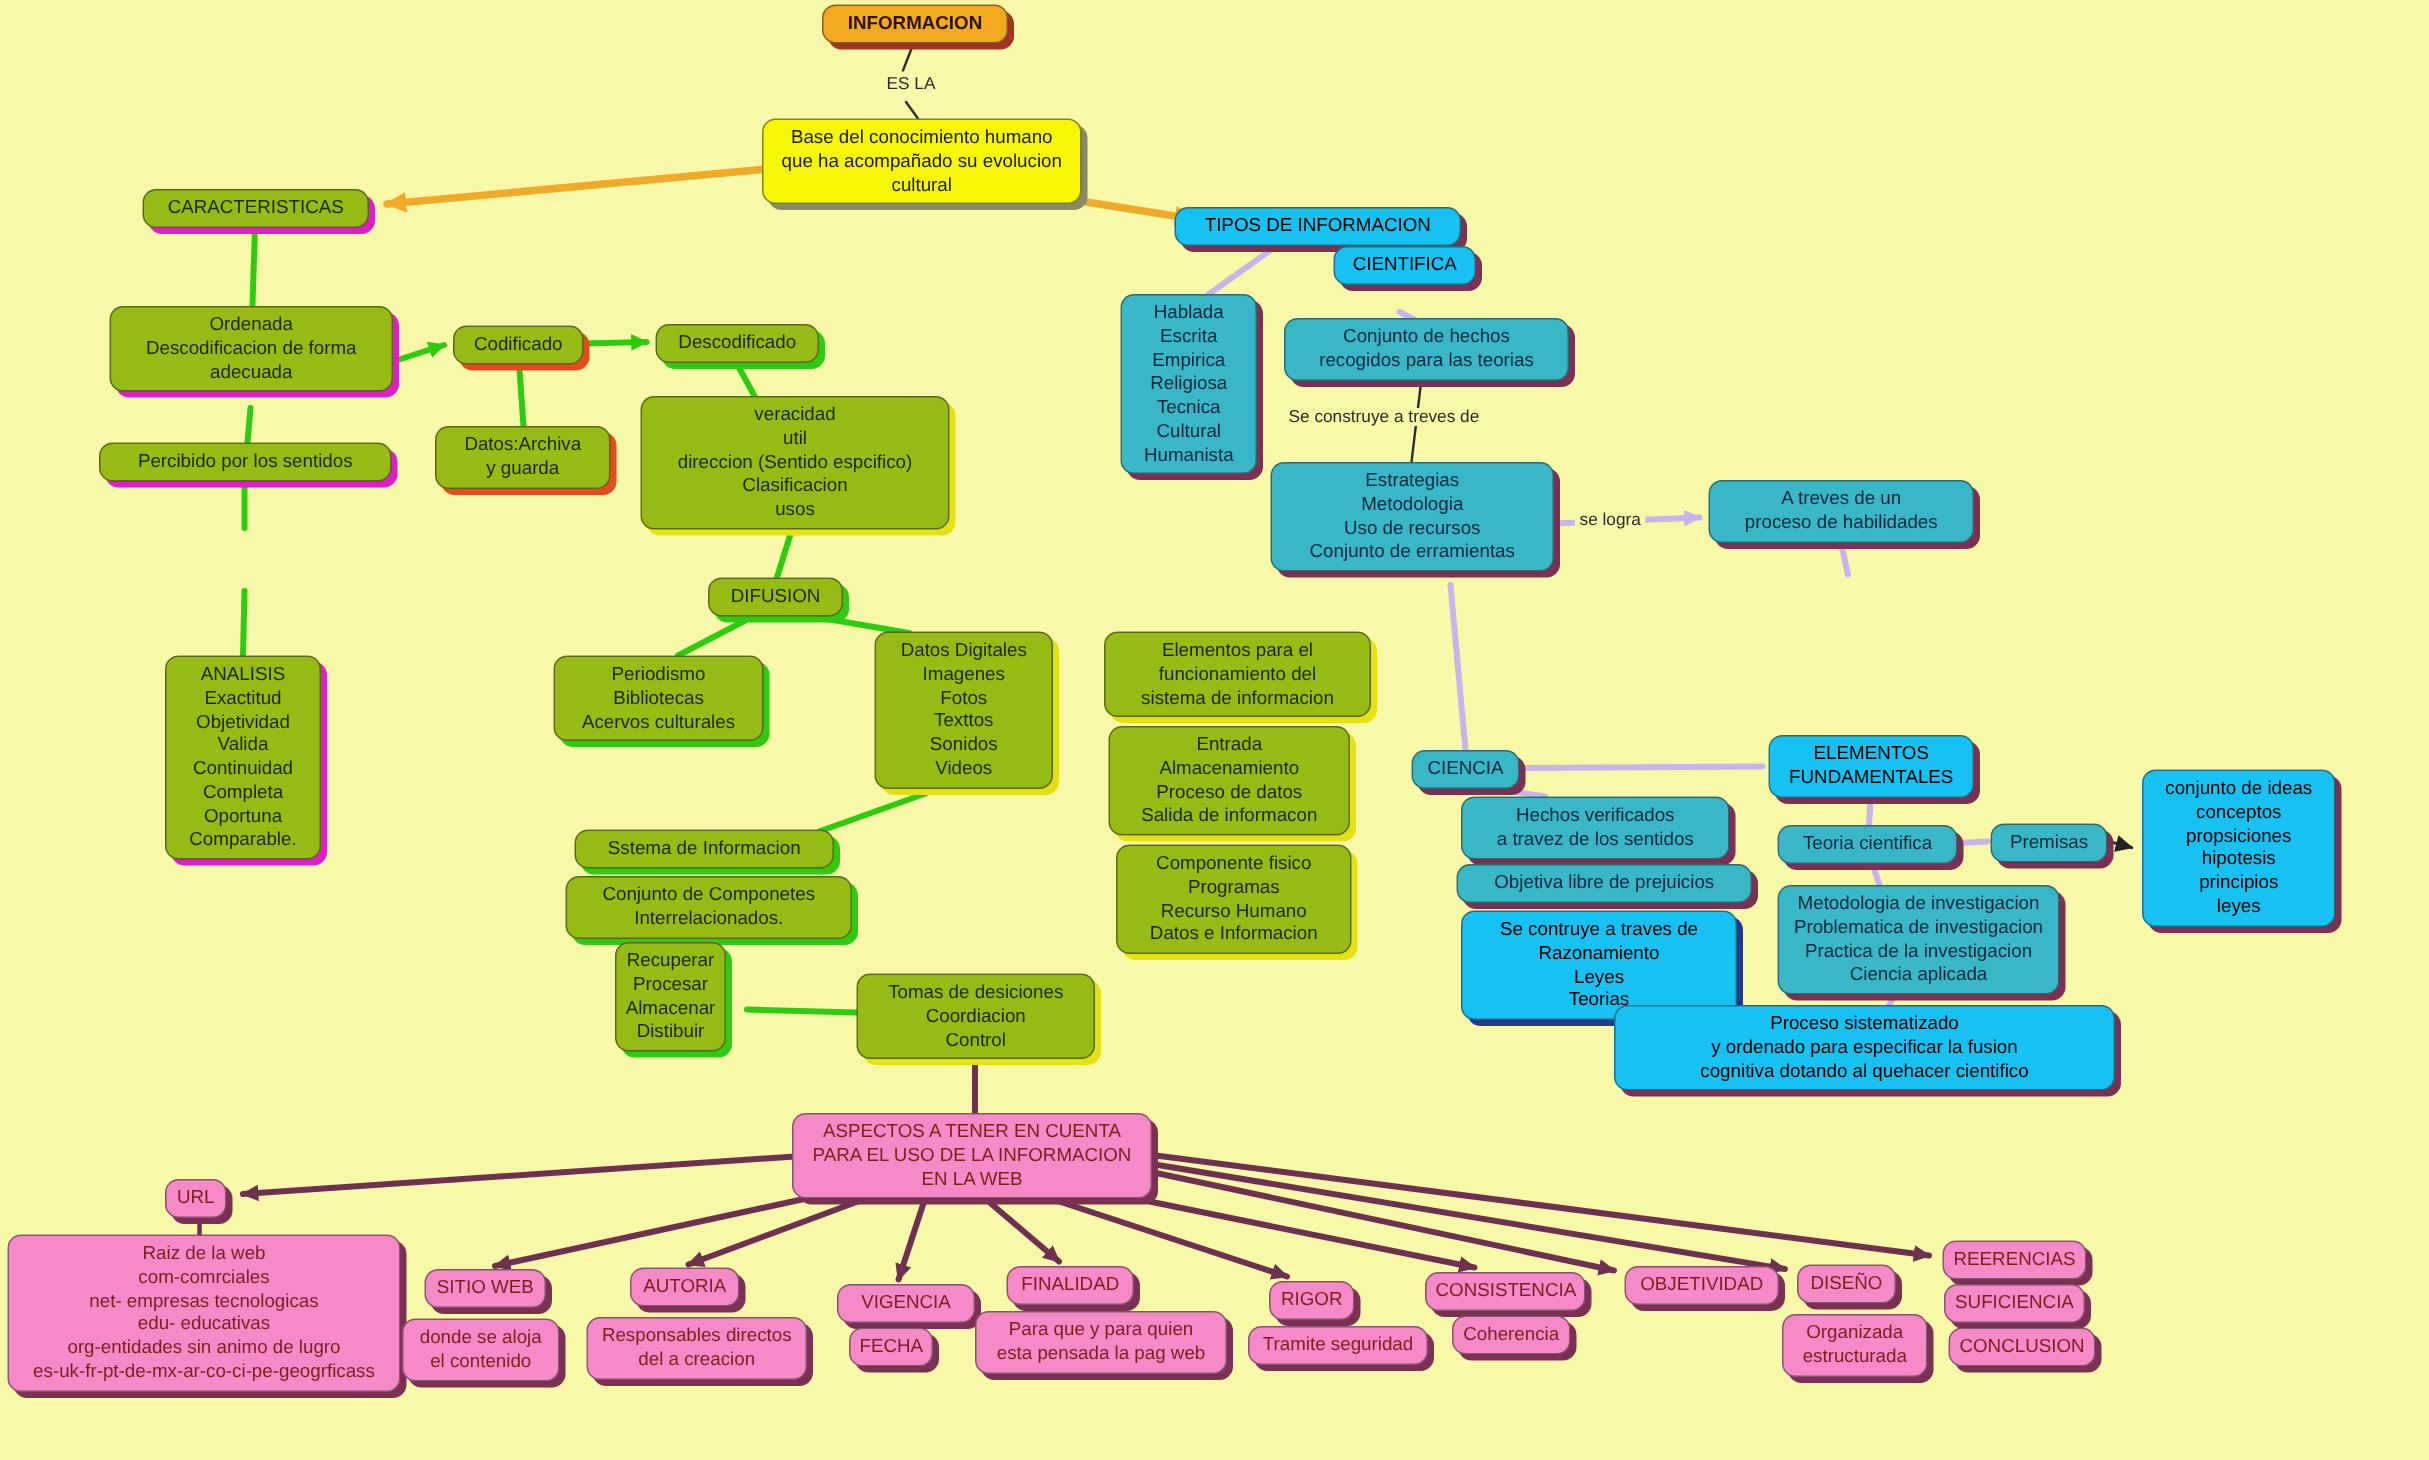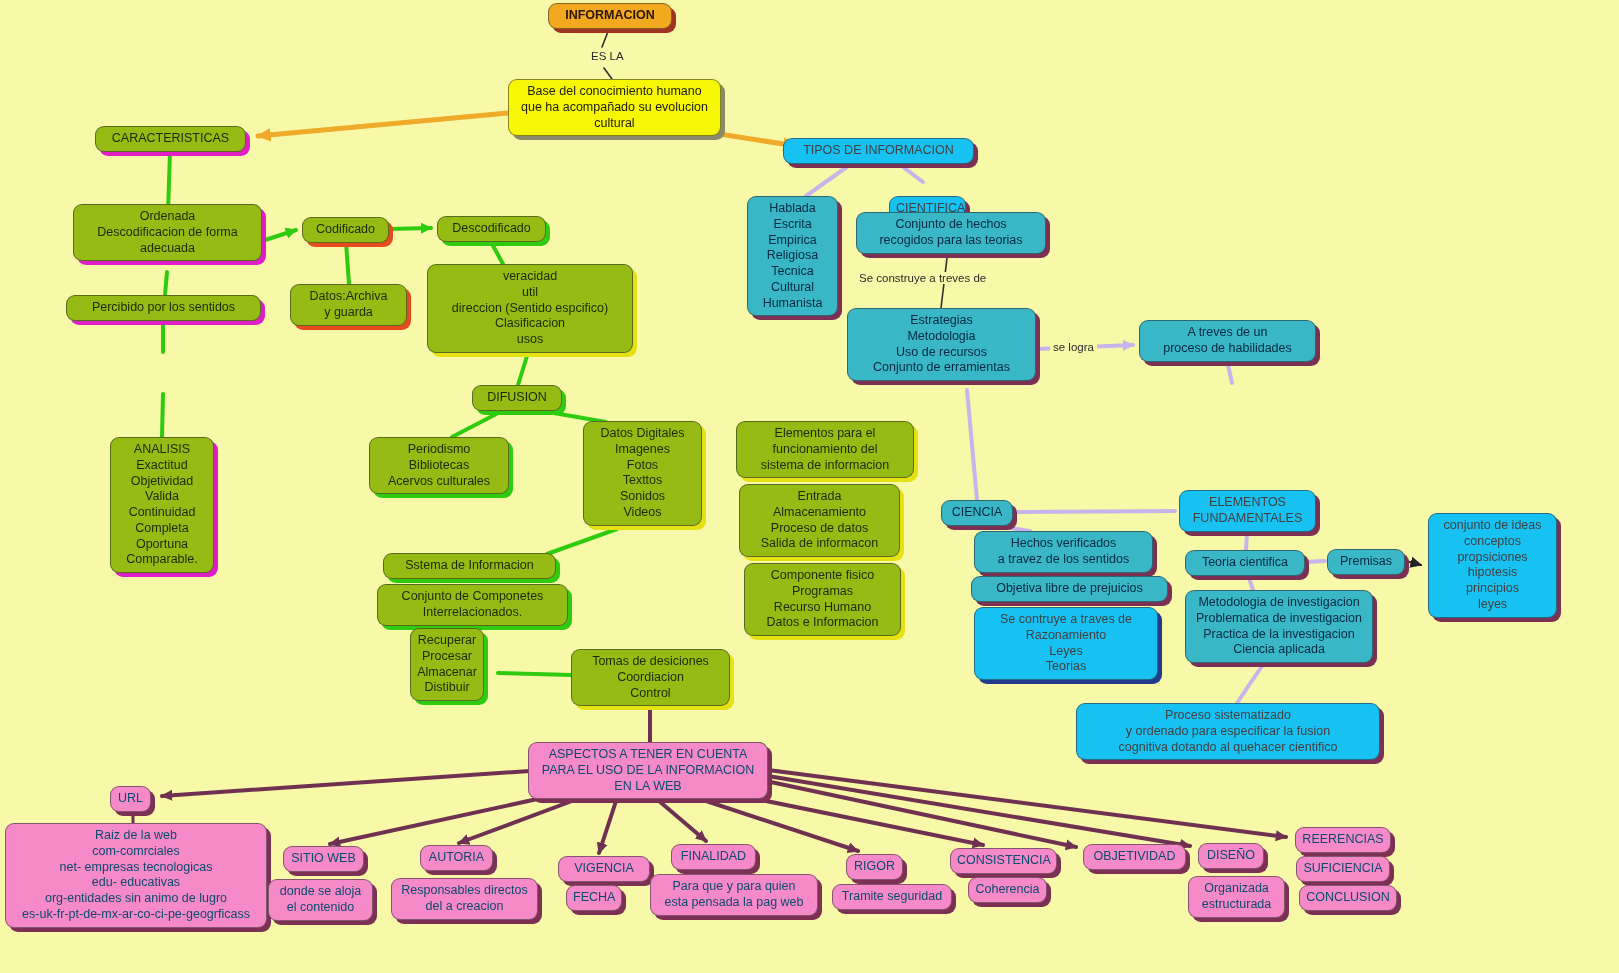--- a/index.html
+++ b/index.html
@@ -4,22 +4,22 @@
 <style>
   *{box-sizing:border-box;margin:0;padding:0}
   html,body{background:#f8f9a8}
   body{font-family:"Liberation Sans",sans-serif}
   #canvas{position:relative;width:1619px;height:973px;background:#f8f9a8;overflow:hidden}
   #wires{position:absolute;left:0;top:0;z-index:0}
   .n{position:absolute;z-index:1;border-radius:9px;padding:4px 6px;font-size:12.5px;line-height:1.26;
      text-align:center;white-space:pre-line;border:1px solid rgba(40,40,40,.55);color:#1c2a02}
   .olive{background:#96bb14;color:#1c2a02}
   .teal{background:#3ab7c7;color:#06293f}
-  .cyan{background:#17c2f2;color:#404040}
-  .pink{background:#f689c7;color:#0c4a6e}
+  .cyan{background:#17c2f2;color:#000000}
+  .pink{background:#f689c7;color:#7f1d1d}
   .orange{background:#f2a81f;color:#2b1500;font-weight:bold}
   .yellow{background:#f6f607;color:#1c1c00}
   .s-mag{box-shadow:4px 4px 0 #e01ec8}
   .s-red{box-shadow:4px 4px 0 #e64b1e}
   .s-yel{box-shadow:4px 4px 0 #e5e112}
   .s-grn{box-shadow:4px 4px 0 #2fcb10}
   .s-mar{box-shadow:4px 4px 0 #7c3053}
   .s-nav{box-shadow:4px 4px 0 #243a8c}
   .s-gry{box-shadow:4px 4px 0 #8a8a6a}
   .s-brick{box-shadow:4px 4px 0 #a03322}
@@ -112,21 +112,21 @@
 <div class="lbl" style="left:588px;top:50px">ES LA</div>
 <div class="lbl" style="left:856px;top:272px">Se construye  a treves de</div>
 <div class="lbl" style="left:1050px;top:341px">se logra</div>
 
 <div class="n orange s-brick" style="left:548px;top:3px;width:124px">INFORMACION</div>
 <div class="n yellow s-gry" style="left:508px;top:79px;width:213px">Base del conocimiento humano
 que ha acompañado su evolucion
 cultural</div>
 <div class="n olive s-mag" style="left:95px;top:126px;width:151px">CARACTERISTICAS</div>
 <div class="n cyan s-mar" style="left:783px;top:138px;width:191px">TIPOS DE INFORMACION</div>
-<div class="n cyan s-mar" style="left:889px;top:196px;width:77px">CIENTIFICA</div>
+<div class="n cyan s-mar" style="left:889px;top:164px;width:95px">CIENTIFICA</div>
 <div class="n teal s-mar" style="left:747px;top:196px;width:91px">Hablada
 Escrita
 Empirica
 Religiosa
 Tecnica
 Cultural
 Humanista</div>
 <div class="n teal s-mar" style="left:856px;top:212px;width:190px">Conjunto de hechos
 recogidos para las teorias</div>
 <div class="n olive s-mag" style="left:73px;top:204px;width:189px">Ordenada
@@ -192,21 +192,21 @@
 <div class="n cyan s-mar" style="left:1428px;top:513px;width:129px">conjunto de ideas
 conceptos
 propsiciones
 hipotesis
 principios
 leyes</div>
 <div class="n teal s-mar" style="left:1185px;top:590px;width:188px">Metodologia de investigacion
 Problematica de investigacion
 Practica de la investigacion
 Ciencia aplicada</div>
-<div class="n cyan s-mar" style="left:1076px;top:703px;width:304px">Proceso sistematizado
+<div class="n cyan s-mar" style="left:1076px;top:670px;width:334px">Proceso sistematizado
 y ordenado para especificar  la fusion
 cognitiva dotando al quehacer cientifico</div>
 <div class="n olive s-grn" style="left:383px;top:553px;width:173px">Sstema de Informacion</div>
 <div class="n olive s-grn" style="left:377px;top:584px;width:191px">Conjunto de Componetes
 Interrelacionados.</div>
 <div class="n olive s-grn" style="left:410px;top:628px;width:74px">Recuperar
 Procesar
 Almacenar
 Distibuir</div>
 <div class="n olive s-yel" style="left:571px;top:649px;width:159px">Tomas de desiciones

